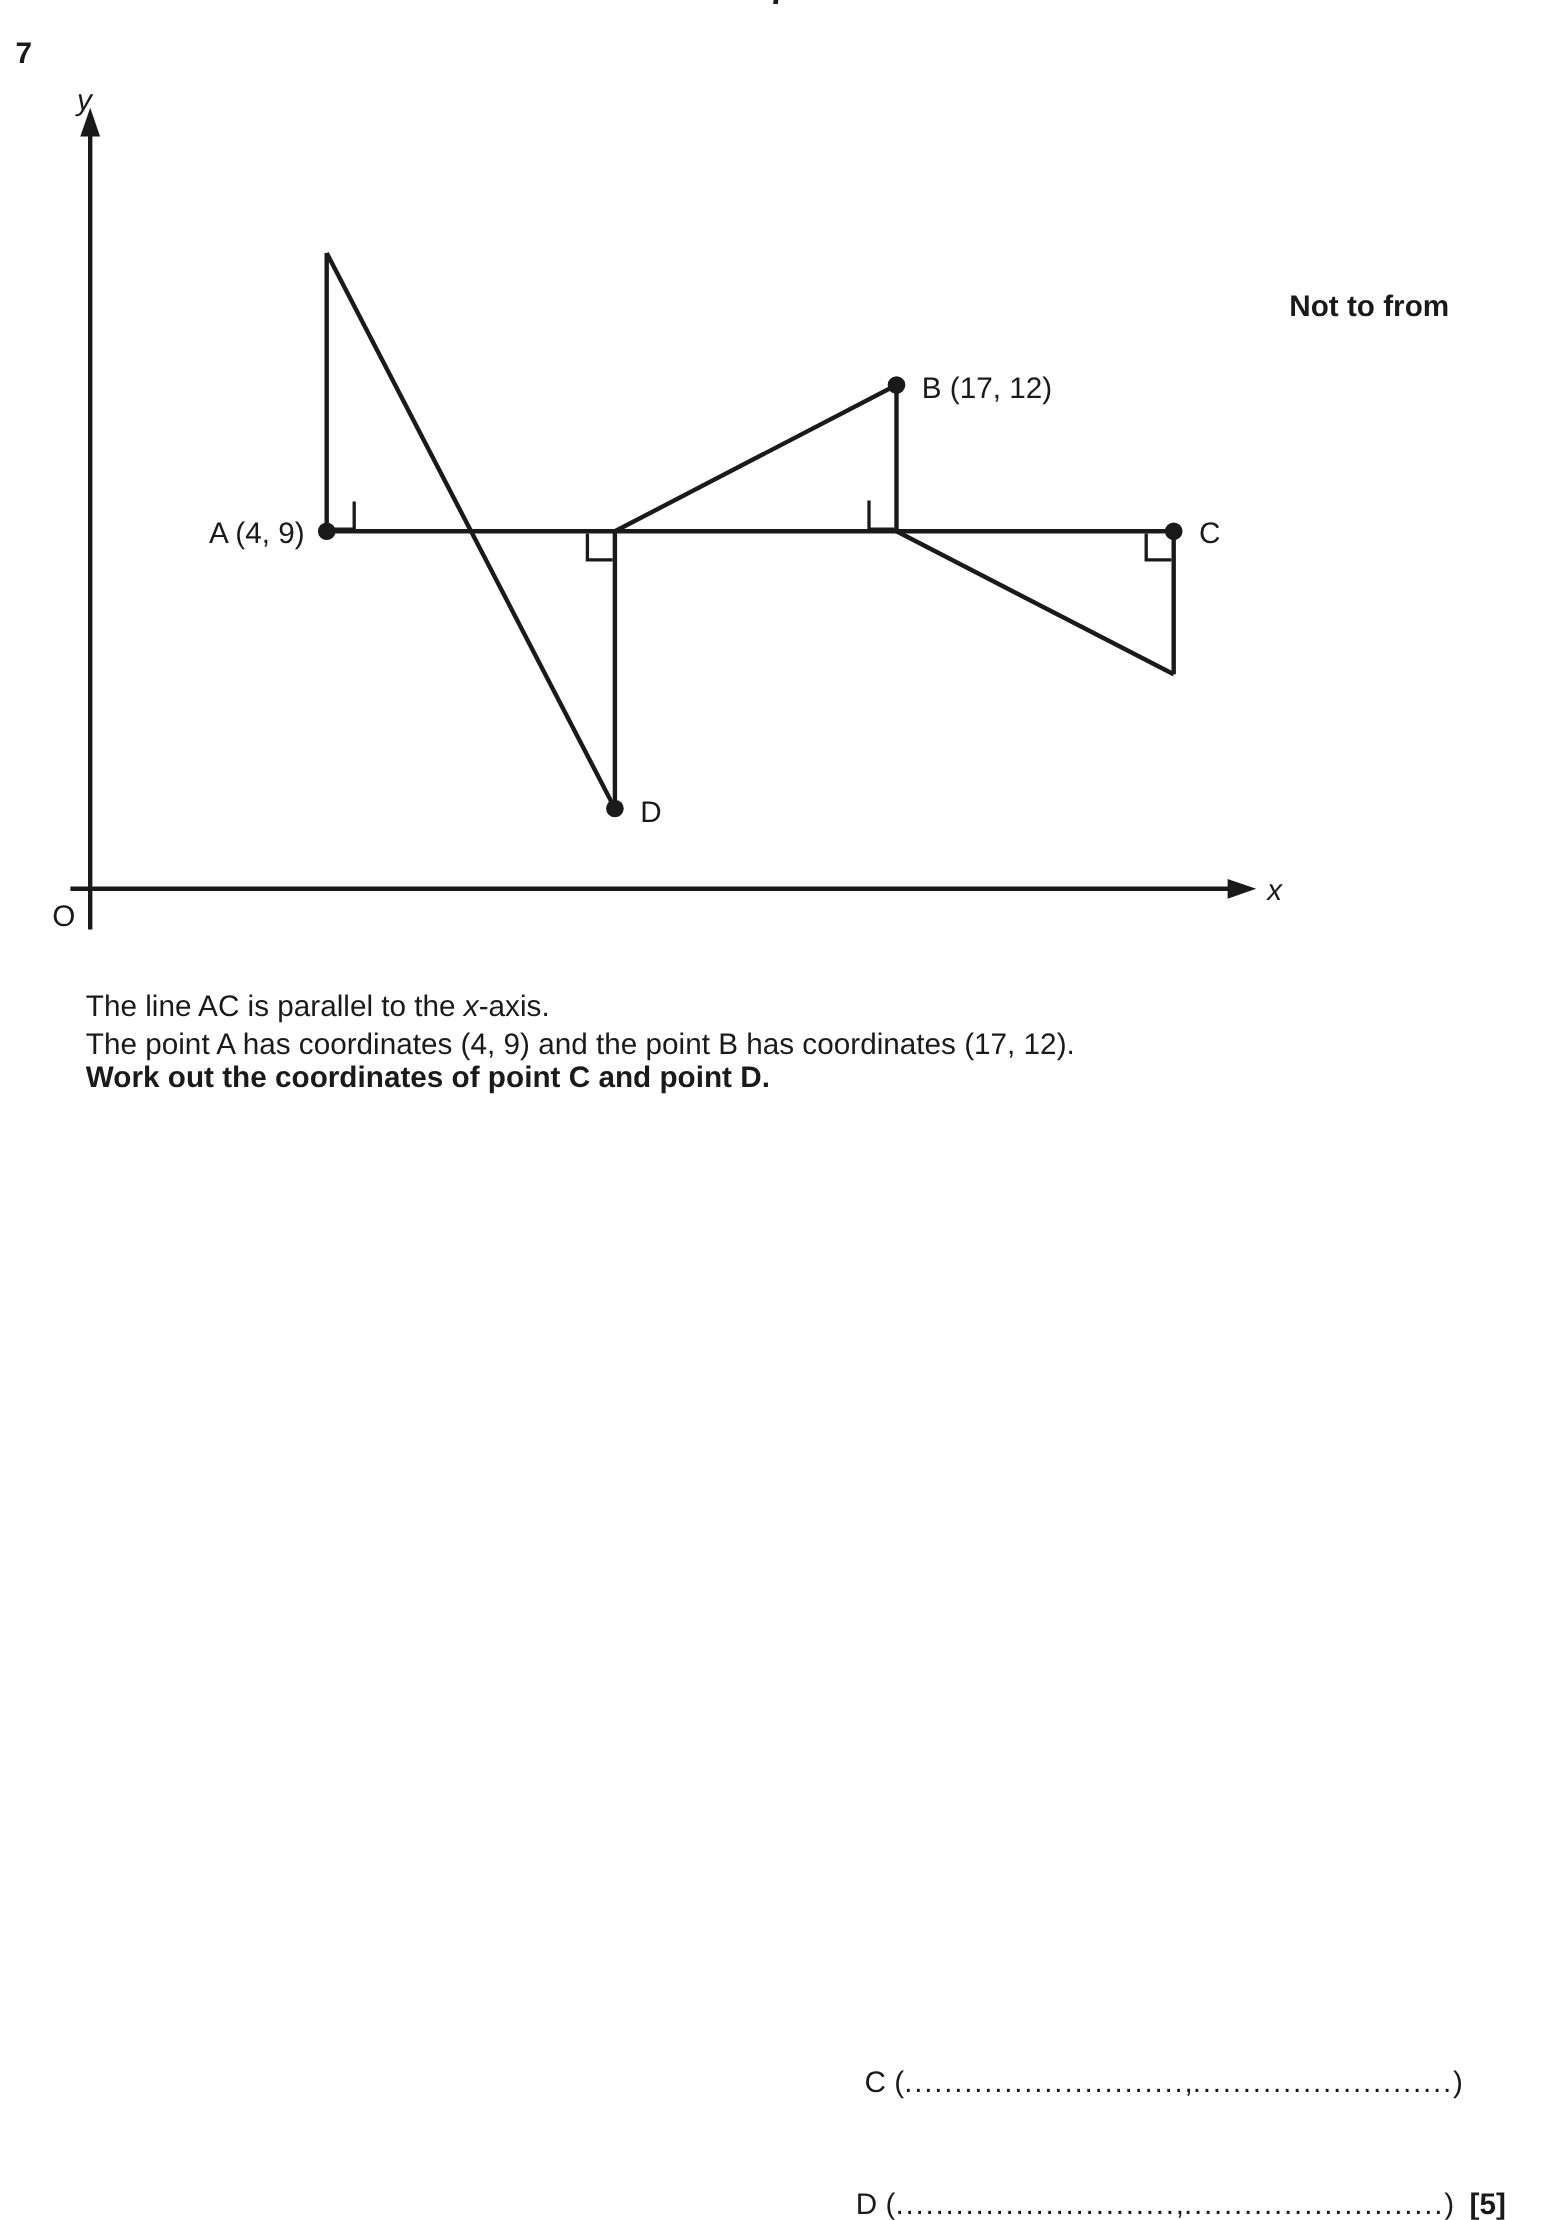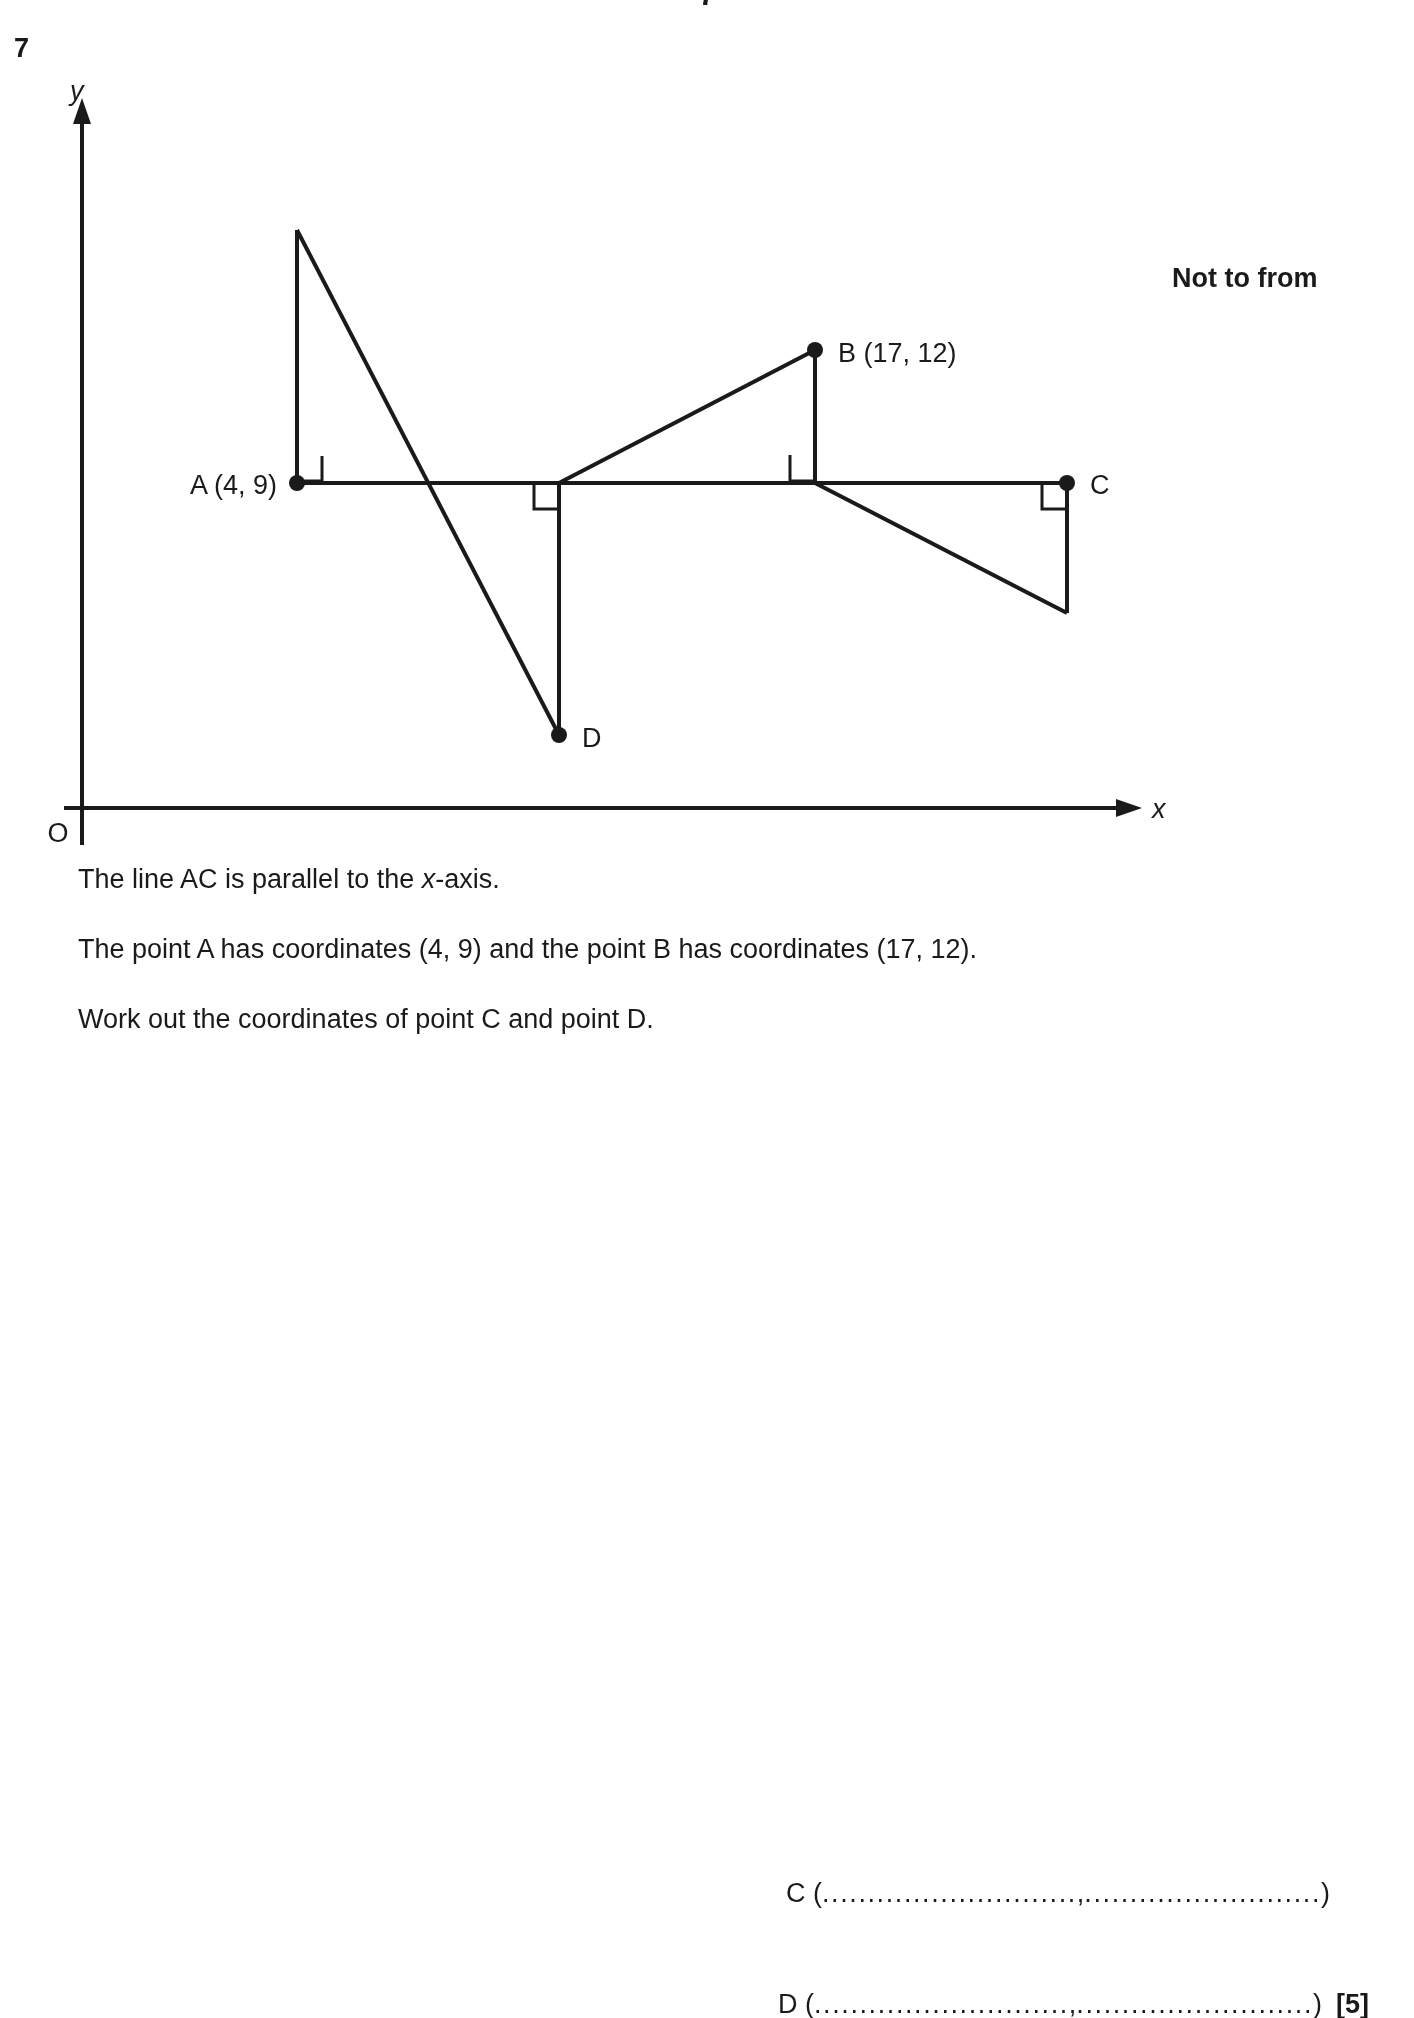--- a/index.html
+++ b/index.html
@@ -76,23 +76,23 @@
   }
 
   
   .para {
     position: absolute;
     left: 78px;
     font-size: 27px;
     line-height: 38px;
     white-space: nowrap;
   }
-  .para-1 { top: 860px; }
+  .para-1 { top: 896px; }
   .para-2 { top: 930px; text-align: right; }
-  .para-3 { top: 1000px; }
+  .para-3 { top: 960px; font-weight: bold; }
   .it { font-style: italic; }
 
   
   .answer-line {
     position: absolute;
     font-size: 27px;
     line-height: 34px;
     white-space: nowrap;
   }
   .answer-c { left: 786px; top: 1876px; }

